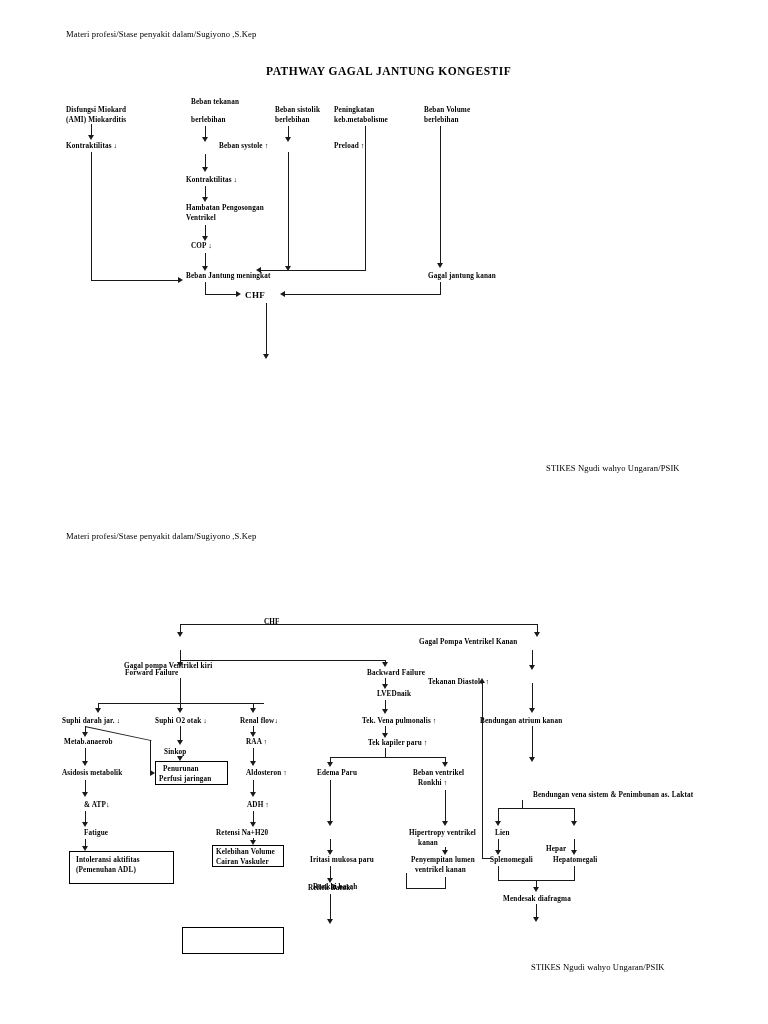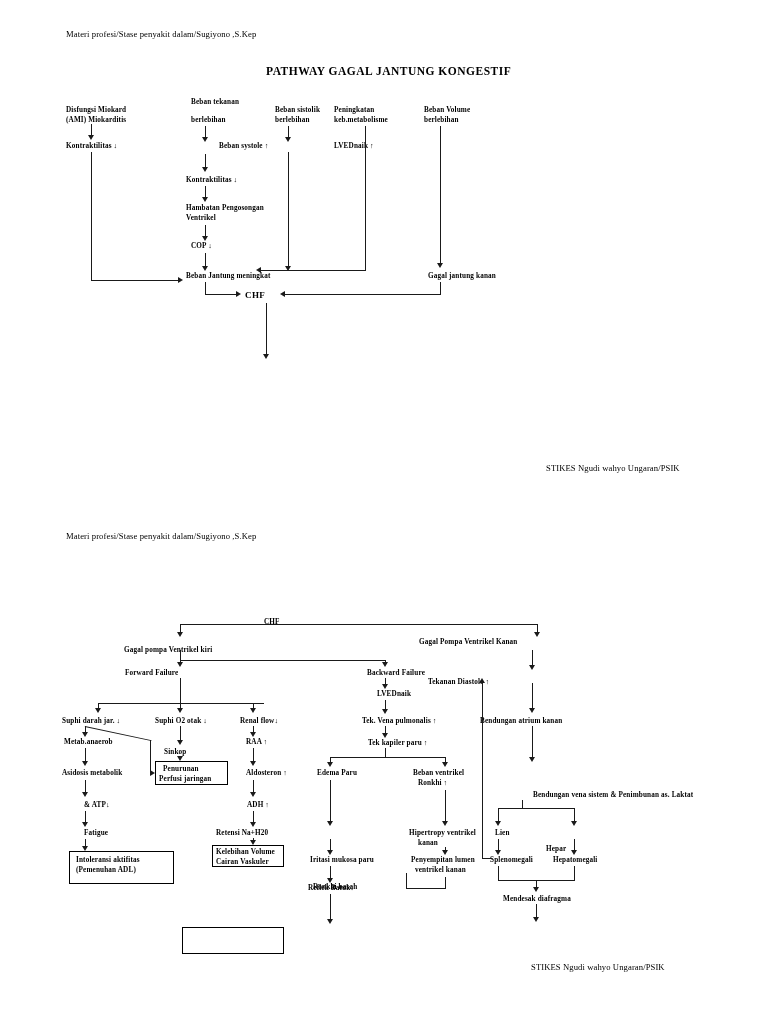--- a/index.html
+++ b/index.html
@@ -97,21 +97,21 @@
   <div class="t" style="left:275px; top:116px;">berlebihan</div>
 
   <div class="t" style="left:334px; top:106px;">Peningkatan</div>
   <div class="t" style="left:334px; top:116px;">keb.metabolisme</div>
 
   <div class="t" style="left:424px; top:106px;">Beban Volume</div>
   <div class="t" style="left:424px; top:116px;">berlebihan</div>
 
   <div class="t" style="left:66px; top:142px;">Kontraktilitas ↓</div>
   <div class="t" style="left:219px; top:142px;">Beban systole ↑</div>
-  <div class="t" style="left:334px; top:142px;">LVEDnaik ↑</div>
+  <div class="t" style="left:334px; top:142px;">Preload ↑</div>
 
   <div class="t" style="left:186px; top:176px;">Kontraktilitas ↓</div>
   <div class="t" style="left:186px; top:204px;">Hambatan Pengosongan</div>
   <div class="t" style="left:186px; top:214px;">Ventrikel</div>
   <div class="t" style="left:191px; top:242px;">COP ↓</div>
 
   <div class="t" style="left:186px; top:272px;">Beban Jantung meningkat</div>
   <div class="t" style="left:400px; top:272px;margin-left:28px;">Gagal jantung kanan</div>
   <div class="t big" style="left:245px; top:291px;">CHF</div>
 
@@ -161,21 +161,21 @@
 
   <div class="ftr" style="left:546px; top:463px;">STIKES Ngudi wahyo Ungaran/PSIK</div>
 </div>
 
 <div class="page">
 
   <div class="hdr" style="left:66px; top:531px;">Materi profesi/Stase penyakit dalam/Sugiyono ,S.Kep</div>
 
   <div class="t" style="left:264px; top:618px;">CHF</div>
 
-  <div class="t" style="left:124px; top:646px;">Gagal pompa Ventrikel kiri</div>
+  <div class="t" style="left:124px; top:662px;">Gagal pompa Ventrikel kiri</div>
   <div class="t" style="left:419px; top:638px;">Gagal Pompa Ventrikel Kanan</div>
 
   <div class="t" style="left:125px; top:669px;">Forward Failure</div>
   <div class="t" style="left:367px; top:669px;">Backward Failure</div>
   <div class="t" style="left:428px; top:678px;">Tekanan Diastole ↑</div>
   <div class="t" style="left:377px; top:690px;">LVEDnaik</div>
 
   <div class="t" style="left:62px; top:717px;">Suphi darah jar. ↓</div>
   <div class="t" style="left:155px; top:717px;">Suphi O2 otak ↓</div>
   <div class="t" style="left:240px; top:717px;">Renal flow↓</div>

